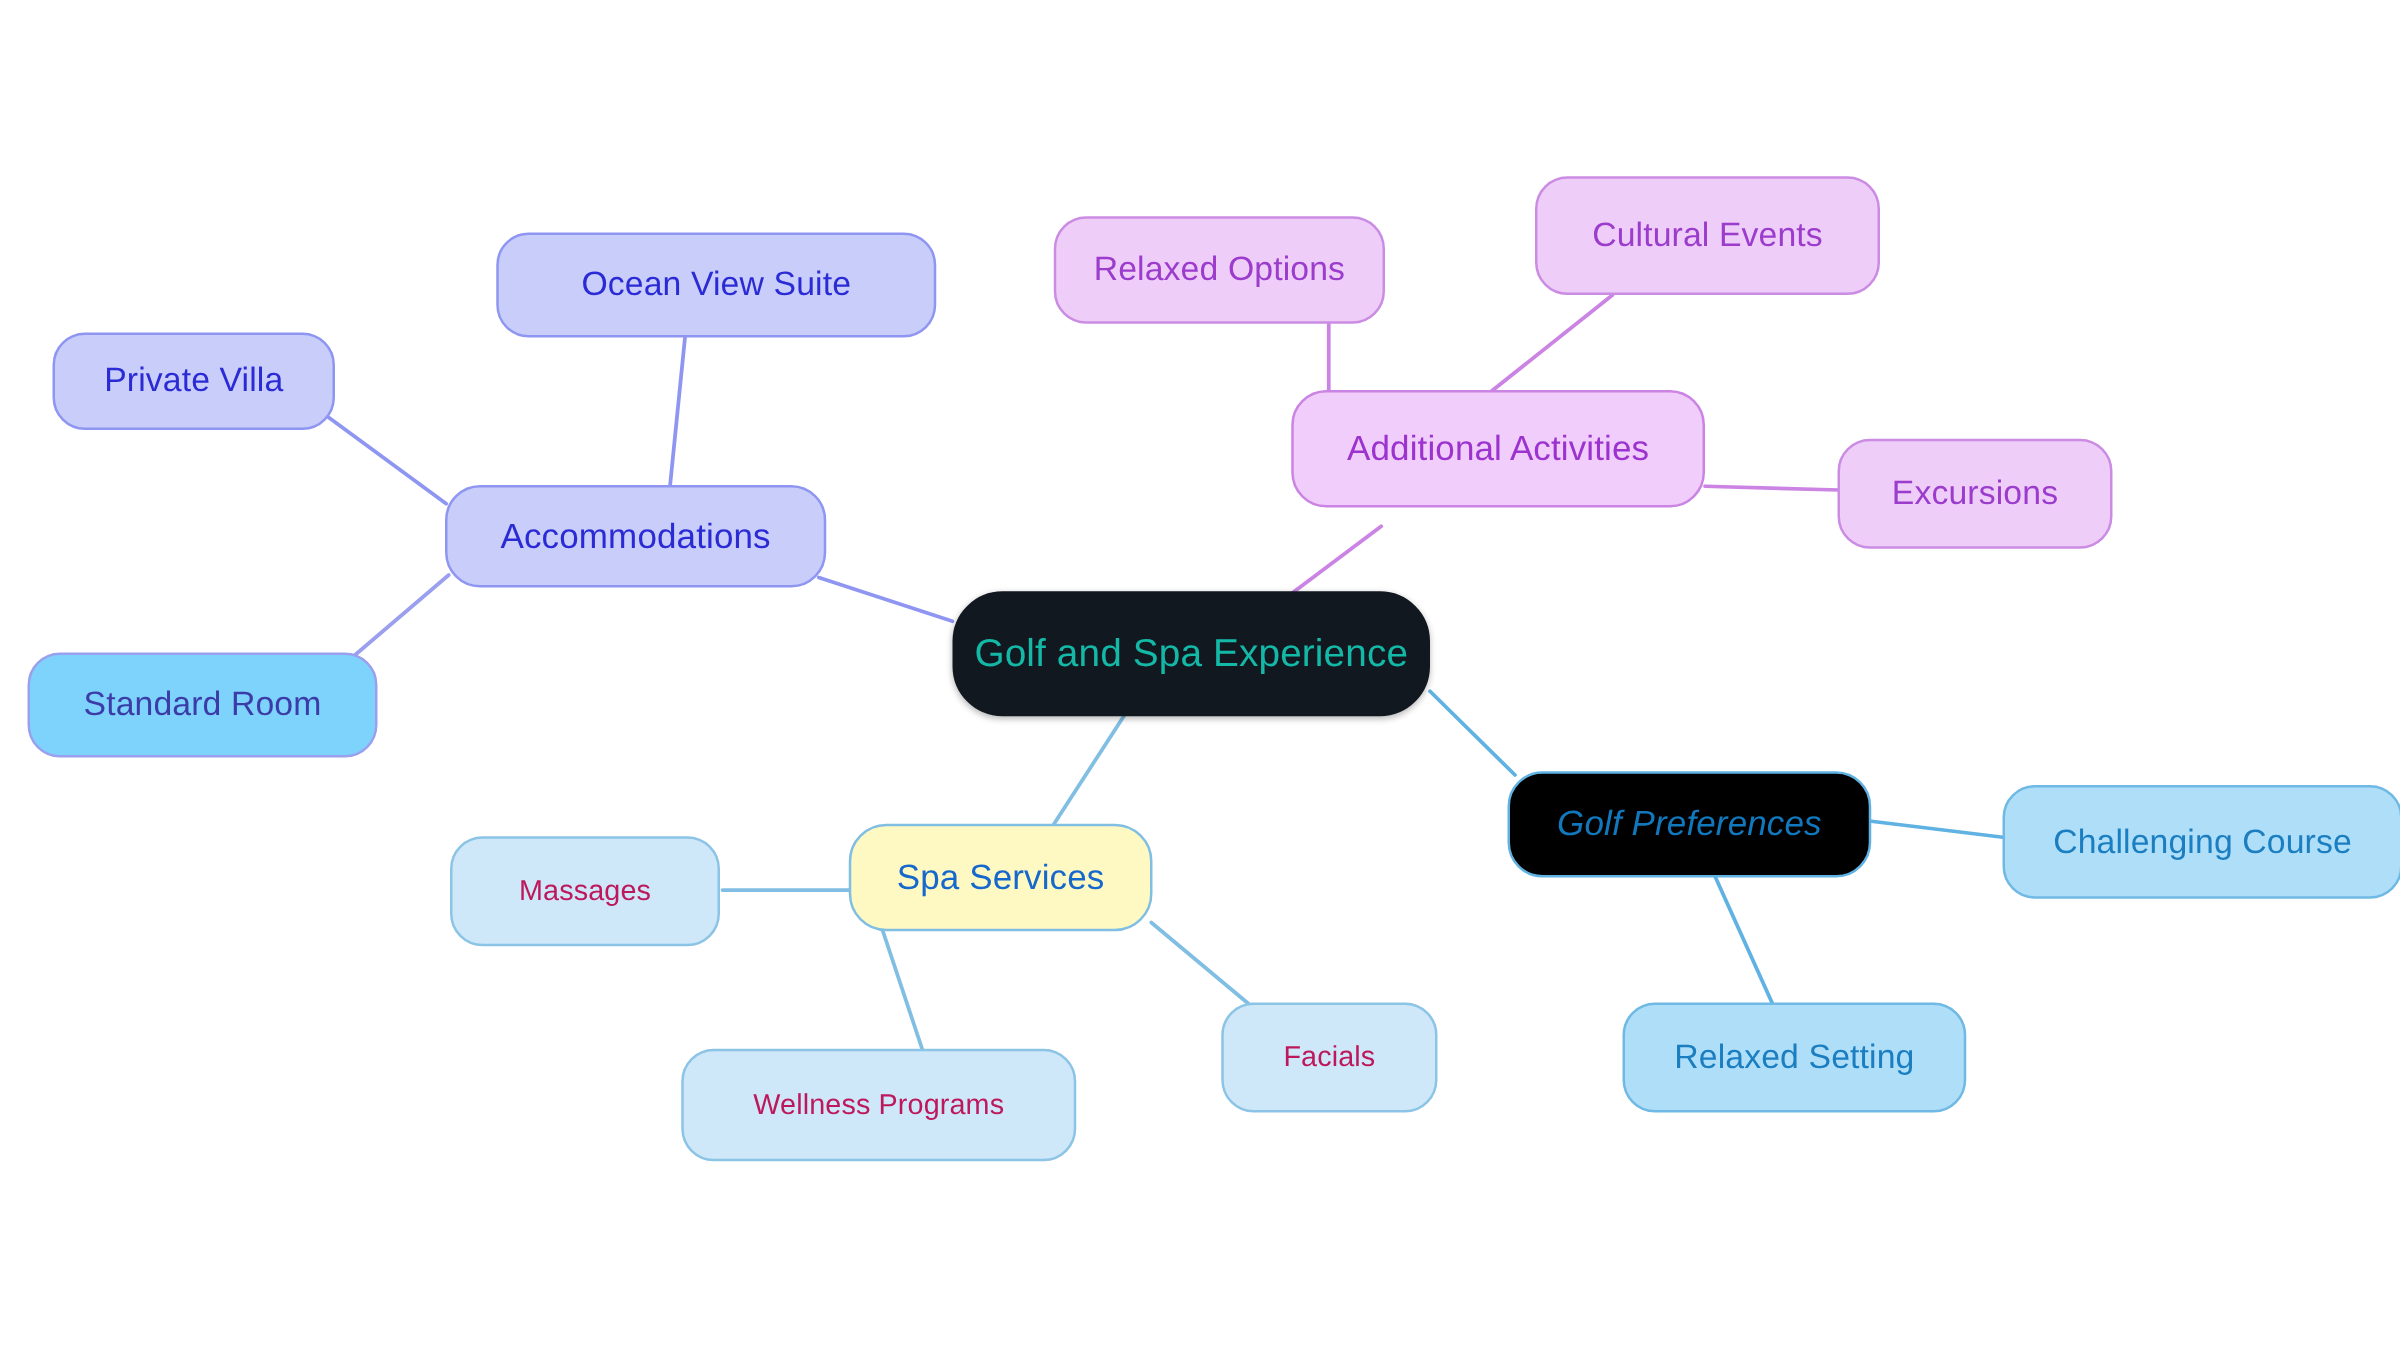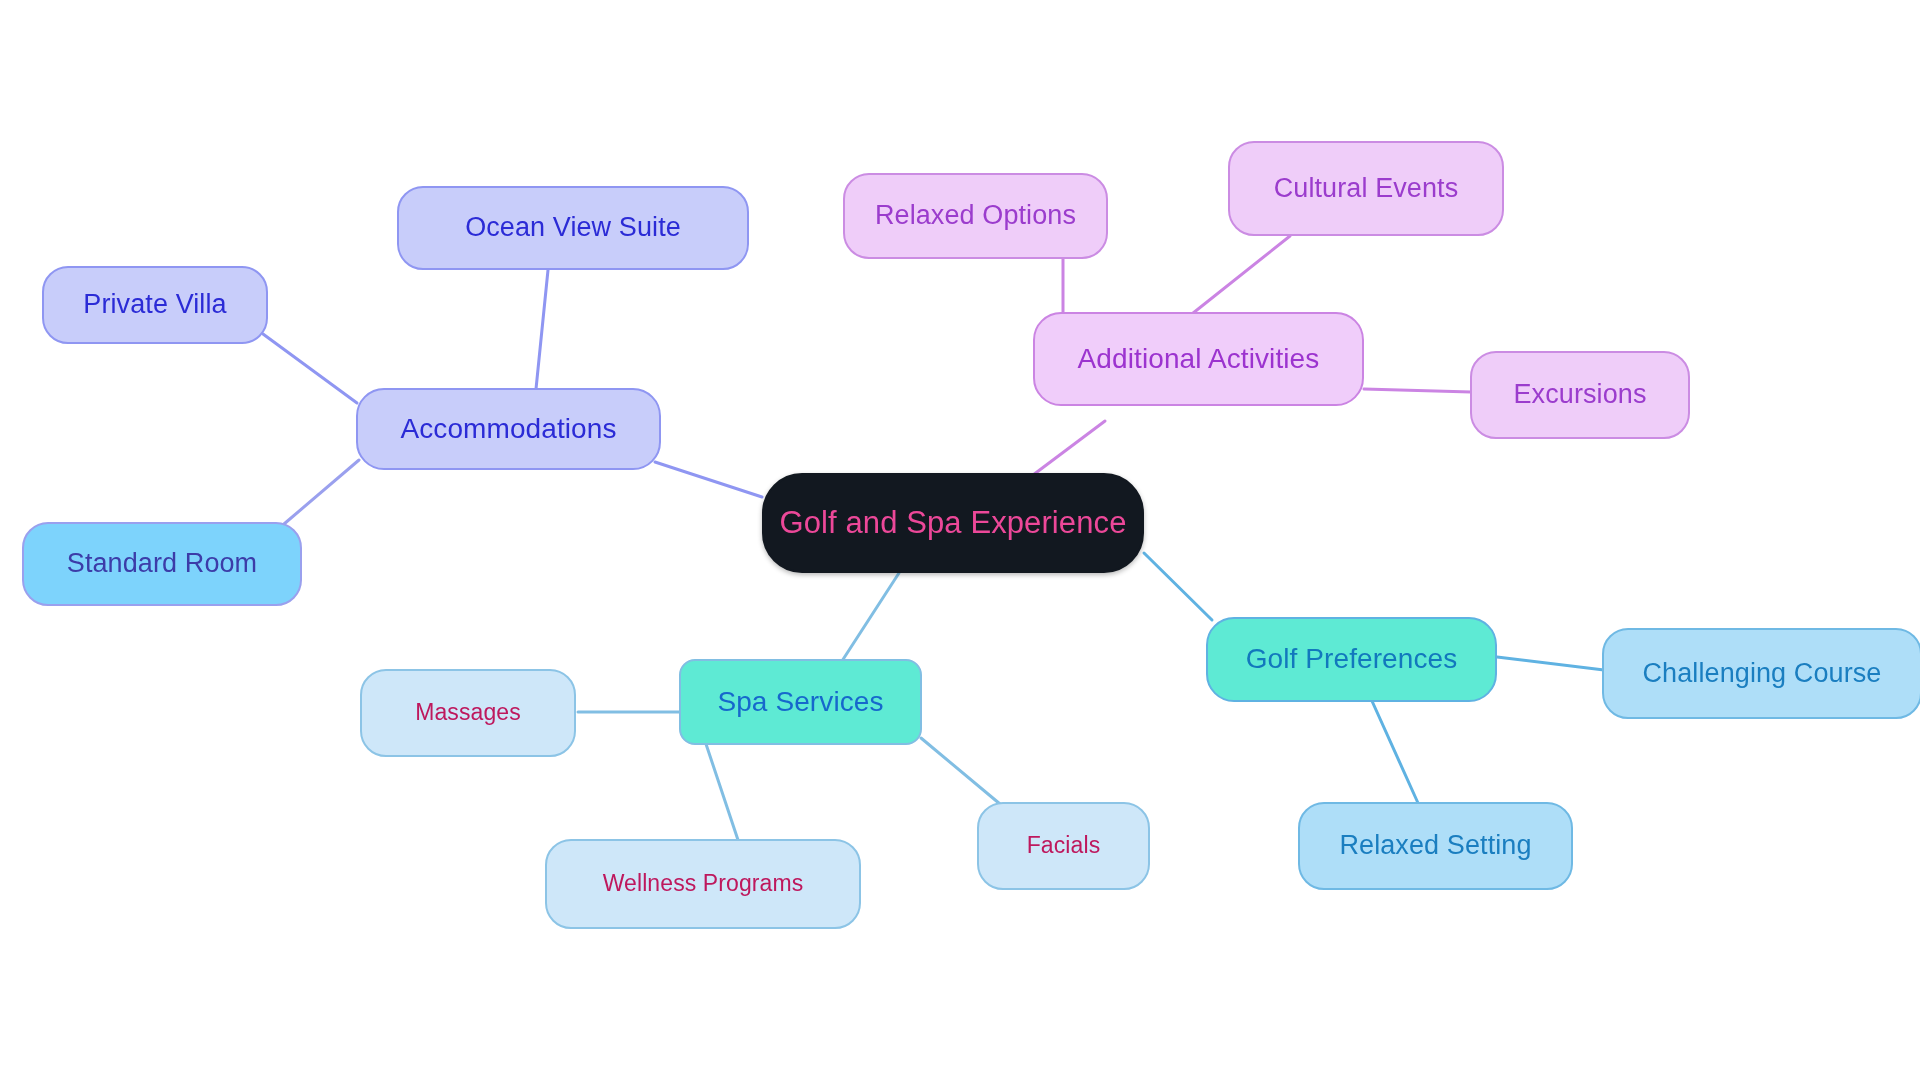--- a/index.html
+++ b/index.html
@@ -38,21 +38,21 @@
     white-space: nowrap;
     letter-spacing: 0.1px;
   }
   .node-label {
     display: block;
     line-height: 1.1;
   }
   .node-root {
     background: #121820;
     border-color: #121820;
-    color: #ec4899;
+    color: #14b8a6;
     border-radius: 40px;
     font-size: 31px;
     box-shadow: 0 2px 5px rgba(0,0,0,0.28);
   }
   .node-accom-branch {
     background: #c8cdfa;
     border-color: #8f96f2;
     color: #2b2bd6;
     border-radius: 28px;
     font-size: 28px;
@@ -79,38 +79,39 @@
     font-size: 28px;
   }
   .node-activities-leaf {
     background: #efcdf9;
     border-color: #cb8ce3;
     color: #9b3ccd;
     border-radius: 26px;
     font-size: 27px;
   }
   .node-golf-branch {
-    background: #5eead4;
+    background: #000000;
     border-color: #5fb2e2;
     color: #1278bd;
     border-radius: 28px;
     font-size: 28px;
+    font-style: italic;
   }
   .node-golf-leaf {
     background: #aedef8;
     border-color: #6fb9e4;
     color: #1a7ec0;
     border-radius: 26px;
     font-size: 27px;
   }
   .node-spa-branch {
-    background: #5eead4;
+    background: #fef9c3;
     border-color: #81bee3;
     color: #1668cc;
-    border-radius: 16px;
+    border-radius: 30px;
     font-size: 28px;
   }
   .node-spa-leaf {
     background: #cee7f9;
     border-color: #8cc4e6;
     color: #be185d;
     border-radius: 26px;
     font-size: 23px;
   }
 </style>

